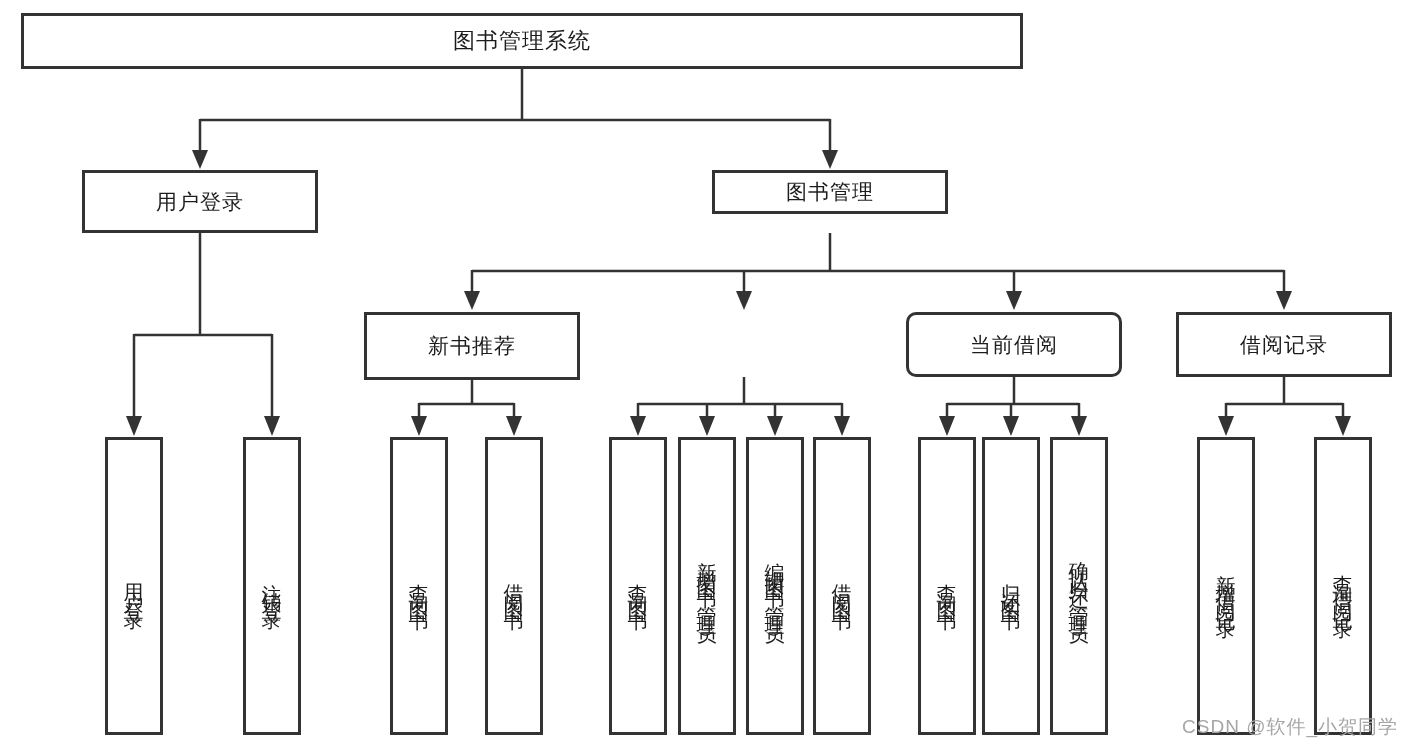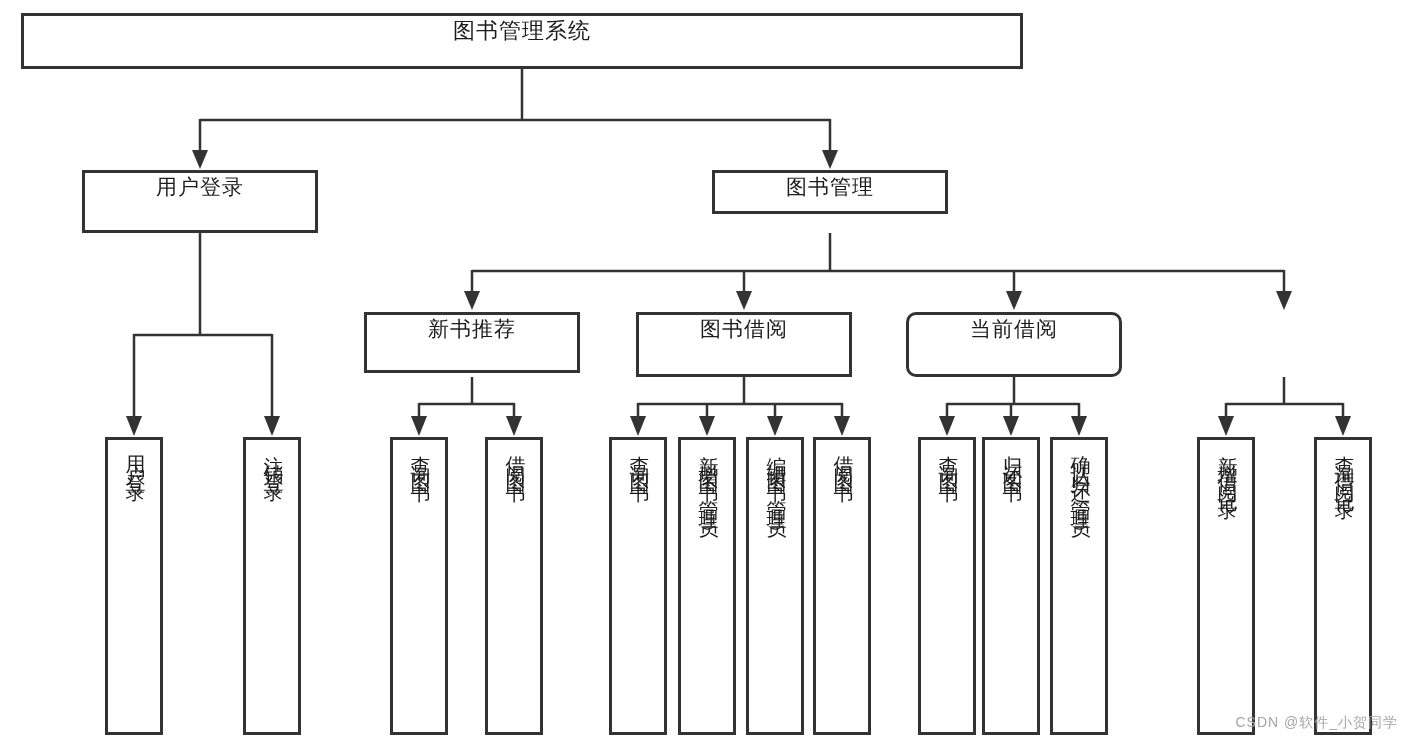--- a/index.html
+++ b/index.html
@@ -5,31 +5,31 @@
   html,body{margin:0;padding:0;background:#ffffff;}
   .canvas{
     position:relative;width:1405px;height:747px;background:#fff;overflow:hidden;
     font-family:"Liberation Sans","DejaVu Sans",sans-serif;color:#1c1c1c;
   }
   svg.connectors{position:absolute;left:0;top:0;width:1405px;height:747px;}
   svg.connectors path{stroke:#333;stroke-width:2.5;fill:none;}
   svg.connectors polygon{fill:#333;stroke:none;}
   .box{
     position:absolute;box-sizing:border-box;background:#fff;border:3px solid #333;
-    display:flex;align-items:flex-start;justify-content:center;text-align:center;font-family:Liberation Mono, monospace;
+    display:flex;align-items:center;justify-content:center;text-align:center;
   }
   .lvl1{font-size:22px;letter-spacing:1px;}
   .lvl2,.lvl3{font-size:21px;letter-spacing:1px;}
   .leaf{font-size:20px;}
   .leaf .vtext{
     writing-mode:vertical-rl;text-orientation:mixed;letter-spacing:9px;
     line-height:1;max-height:284px;
   }
   .watermark{
-    position:absolute;right:7px;top:714px;font-size:14px;color:#a6a6a6;
+    position:absolute;right:7px;top:714px;font-size:19px;color:#a6a6a6;
     letter-spacing:1px;white-space:nowrap;
   }
 </style>
 </head>
 <body>
 
 <div class="canvas">
 
   <svg class="connectors" viewBox="0 0 1405 747">
     <g>
@@ -104,28 +104,28 @@
     <span>图书管理系统</span>
   </div>
 
   <div class="box lvl2" style="left:82px;top:170px;width:236px;height:63px;">
     <span>用户登录</span>
   </div>
   <div class="box lvl2" style="left:712px;top:170px;width:236px;height:44px;">
     <span>图书管理</span>
   </div>
 
-  <div class="box lvl3" style="left:364px;top:312px;width:216px;height:61px;">
+  <div class="box lvl3" style="left:364px;top:312px;width:216px;height:68px;">
     <span>新书推荐</span>
-  </div>
-  <div class="box lvl3" style="left:636px;top:312px;width:216px;height:65px;">
-    <span>图书借阅</span>
   </div>
   <div class="box lvl3" style="left:906px;top:312px;width:216px;height:65px;border-radius:10px;">
     <span>当前借阅</span>
+  </div>
+  <div class="box lvl3" style="left:1176px;top:312px;width:216px;height:65px;">
+    <span>借阅记录</span>
   </div>
 
   <div class="box leaf" style="left:105px;top:437px;width:58px;height:298px;">
     <span class="vtext">用户登录</span>
   </div>
   <div class="box leaf" style="left:243px;top:437px;width:58px;height:298px;">
     <span class="vtext">注销登录</span>
   </div>
 
   <div class="box leaf" style="left:390px;top:437px;width:58px;height:298px;">

